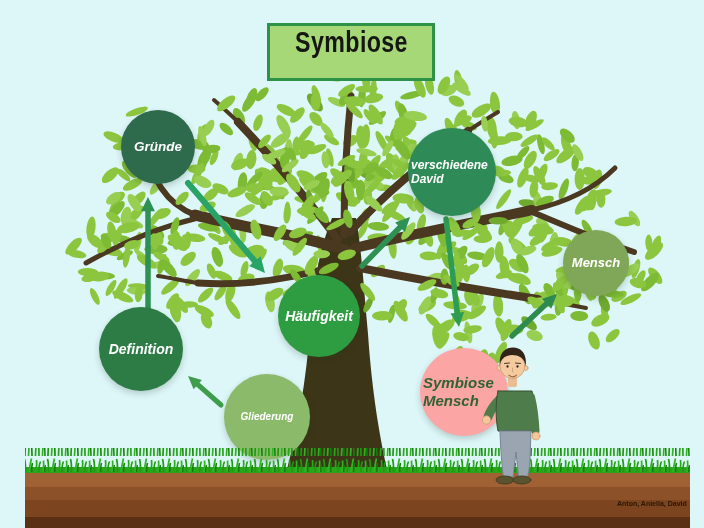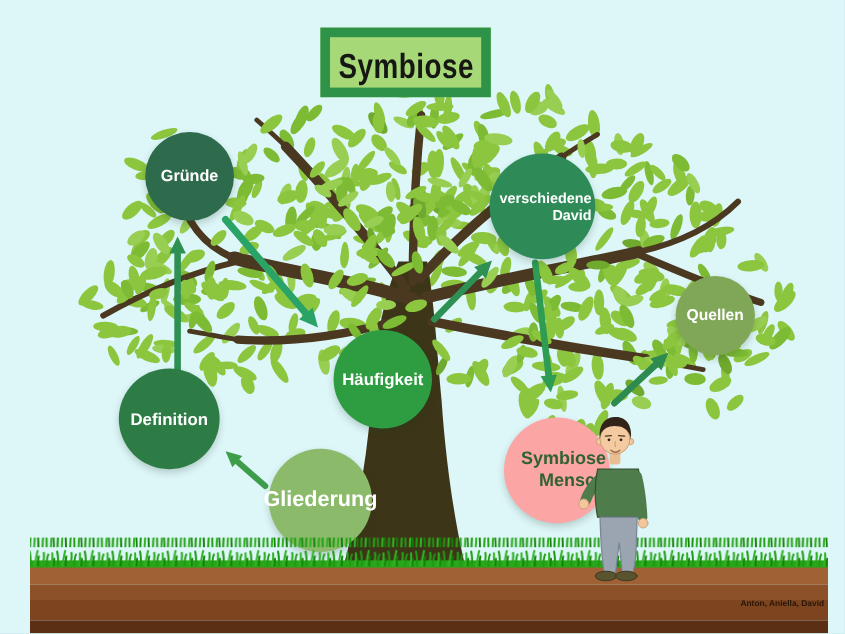--- a/index.html
+++ b/index.html
@@ -5,29 +5,30 @@
   html,body{margin:0;padding:0;background:#c9e8ec;}
   #canvas{
     position:relative;width:704px;height:528px;overflow:hidden;
     font-family:"Liberation Sans",sans-serif;background:#DDF6F8;
   }
   svg.layer{position:absolute;left:0;top:0;}
   #tree-svg{z-index:1;}
   #ground-svg{z-index:3;pointer-events:none;}
   .node{
     position:absolute;border-radius:50%;z-index:2;
-    display:flex;align-items:center;justify-content:center;text-align:right;
+    display:flex;align-items:center;justify-content:center;text-align:left;
     font-weight:bold;color:#fff;line-height:1.18;
     box-shadow:0 3px 6px rgba(30,60,35,.22);
+    font-style:italic;
   }
   .node span{display:block;padding:0 3px;}
   #title-box{
-    position:absolute;left:267px;top:23px;width:142px;height:58px;z-index:5;
-    border:8px solid #d946ef;background:#A6D878;box-sizing:border-box;
-    display:flex;align-items:flex-end;justify-content:center;
+    position:absolute;left:267px;top:23px;width:168px;height:58px;z-index:5;
+    border:3px solid #d946ef;background:#A6D878;box-sizing:border-box;
+    display:flex;align-items:flex-start;justify-content:center;
   }
   #title-box span{
     font-size:29px;font-weight:bold;color:#161613;letter-spacing:.5px;
     transform:scaleX(0.8);white-space:nowrap;
   }
   #credits{
     position:absolute;left:617px;top:500px;z-index:6;
     font-size:7px;font-weight:bold;color:#2B1505;white-space:nowrap;
   }
 </style>
@@ -650,32 +651,32 @@
 
   <div class="node" style="left: 121px; top: 110px; width: 74px; height: 74px; font-size: 13.5px; background: rgb(46, 107, 77); color: rgb(255, 255, 255);">
     <span>Gründe</span>
   </div>
 
   <div class="node" style="left: 408px; top: 128px; width: 88px; height: 88px; font-size: 12px; background: rgb(46, 139, 87); color: rgb(255, 255, 255);">
     <span>verschiedene David</span>
   </div>
 
   <div class="node" style="left: 563px; top: 230px; width: 66px; height: 66px; font-size: 13px; background: rgb(128, 167, 87); color: rgb(255, 255, 255);">
-    <span>Quellen</span>
+    <span>Mensch</span>
   </div>
 
   <div class="node" style="left: 278px; top: 275px; width: 82px; height: 82px; font-size: 14px; background: rgb(46, 156, 65); color: rgb(255, 255, 255);">
     <span>Häufigkeit</span>
   </div>
 
   <div class="node" style="left: 99px; top: 307px; width: 84px; height: 84px; font-size: 14px; background: rgb(46, 124, 69); color: rgb(255, 255, 255);">
     <span>Definition</span>
   </div>
 
-  <div class="node" style="left: 224px; top: 374px; width: 86px; height: 86px; font-size: 18px; background: rgb(140, 186, 107); color: rgb(255, 255, 255);">
+  <div class="node" style="left: 224px; top: 374px; width: 86px; height: 86px; font-size: 10px; background: rgb(140, 186, 107); color: rgb(255, 255, 255);">
     <span>Gliederung</span>
   </div>
 
   <div class="node" style="left: 420px; top: 348px; width: 88px; height: 88px; font-size: 15px; background: #fca5a5; color: rgb(47, 98, 52);">
     <span>Symbiose Mensch</span>
   </div>
 
   <svg class="layer" id="ground-svg" width="704" height="528" viewBox="0 0 704 528">
     <defs>
       <pattern id="grassP" width="23" height="24" patternUnits="userSpaceOnUse">

